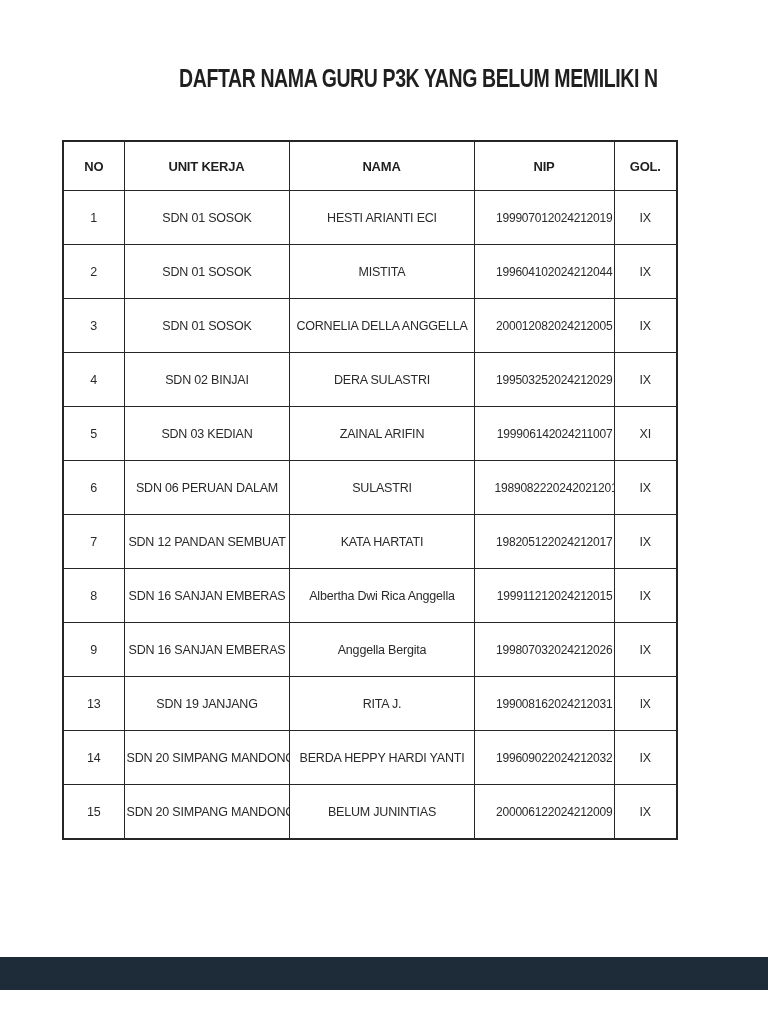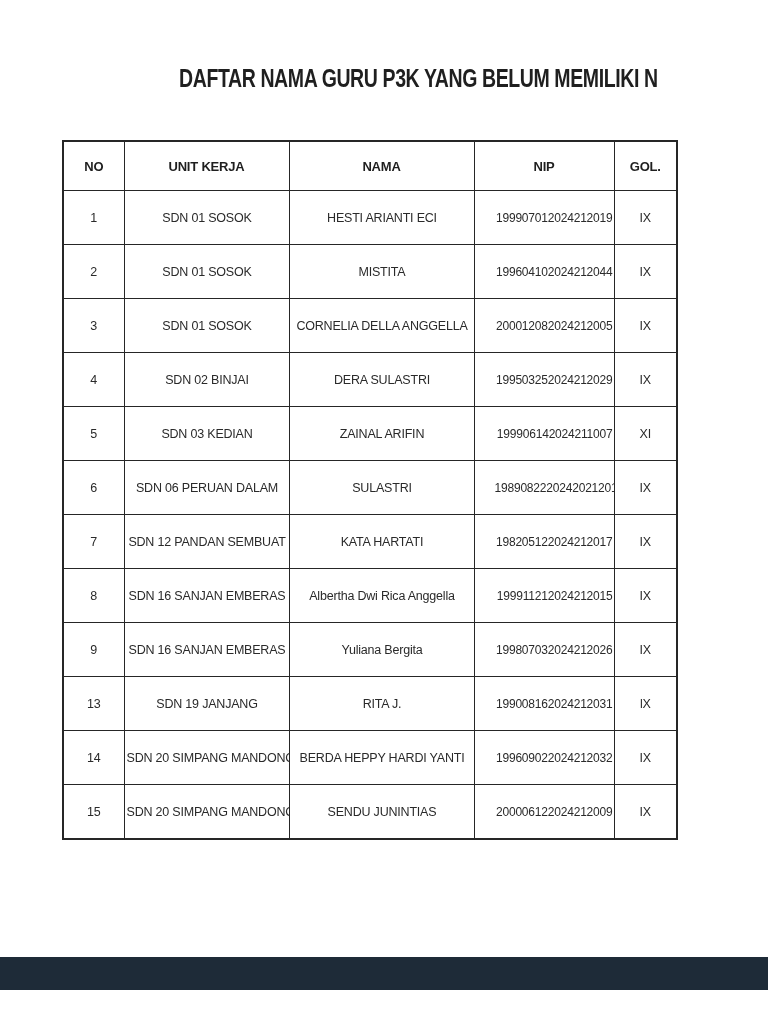--- a/index.html
+++ b/index.html
@@ -116,42 +116,42 @@
         <tr>
           <td class="c-center">8</td>
           <td class="c-left">SDN 16 SANJAN EMBERAS</td>
           <td class="c-left">Albertha Dwi Rica Anggella</td>
           <td class="c-nip">199911212024212015</td>
           <td class="c-center">IX</td>
         </tr>
         <tr>
           <td class="c-center">9</td>
           <td class="c-left">SDN 16 SANJAN EMBERAS</td>
-          <td class="c-left">Yuliana Bergita</td>
+          <td class="c-left">Anggella Bergita</td>
           <td class="c-nip">199807032024212026</td>
           <td class="c-center">IX</td>
         </tr>
         <tr>
           <td class="c-center">13</td>
           <td class="c-left">SDN 19 JANJANG</td>
           <td class="c-left">RITA J.</td>
           <td class="c-nip">199008162024212031</td>
           <td class="c-center">lX</td>
         </tr>
         <tr>
           <td class="c-center">14</td>
           <td class="c-left">SDN 20 SIMPANG MANDONG</td>
           <td class="c-left">BERDA HEPPY HARDI YANTI</td>
           <td class="c-nip">199609022024212032</td>
           <td class="c-center">IX</td>
         </tr>
         <tr>
           <td class="c-center">15</td>
           <td class="c-left">SDN 20 SIMPANG MANDONG</td>
-          <td class="c-left">SENDU JUNINTIAS</td>
+          <td class="c-left">BELUM JUNINTIAS</td>
           <td class="c-nip">200006122024212009</td>
           <td class="c-center">IX</td>
         </tr>
       </tbody>
   </table>
 
 </div>
 
 <div class="page-gap"></div>
 

